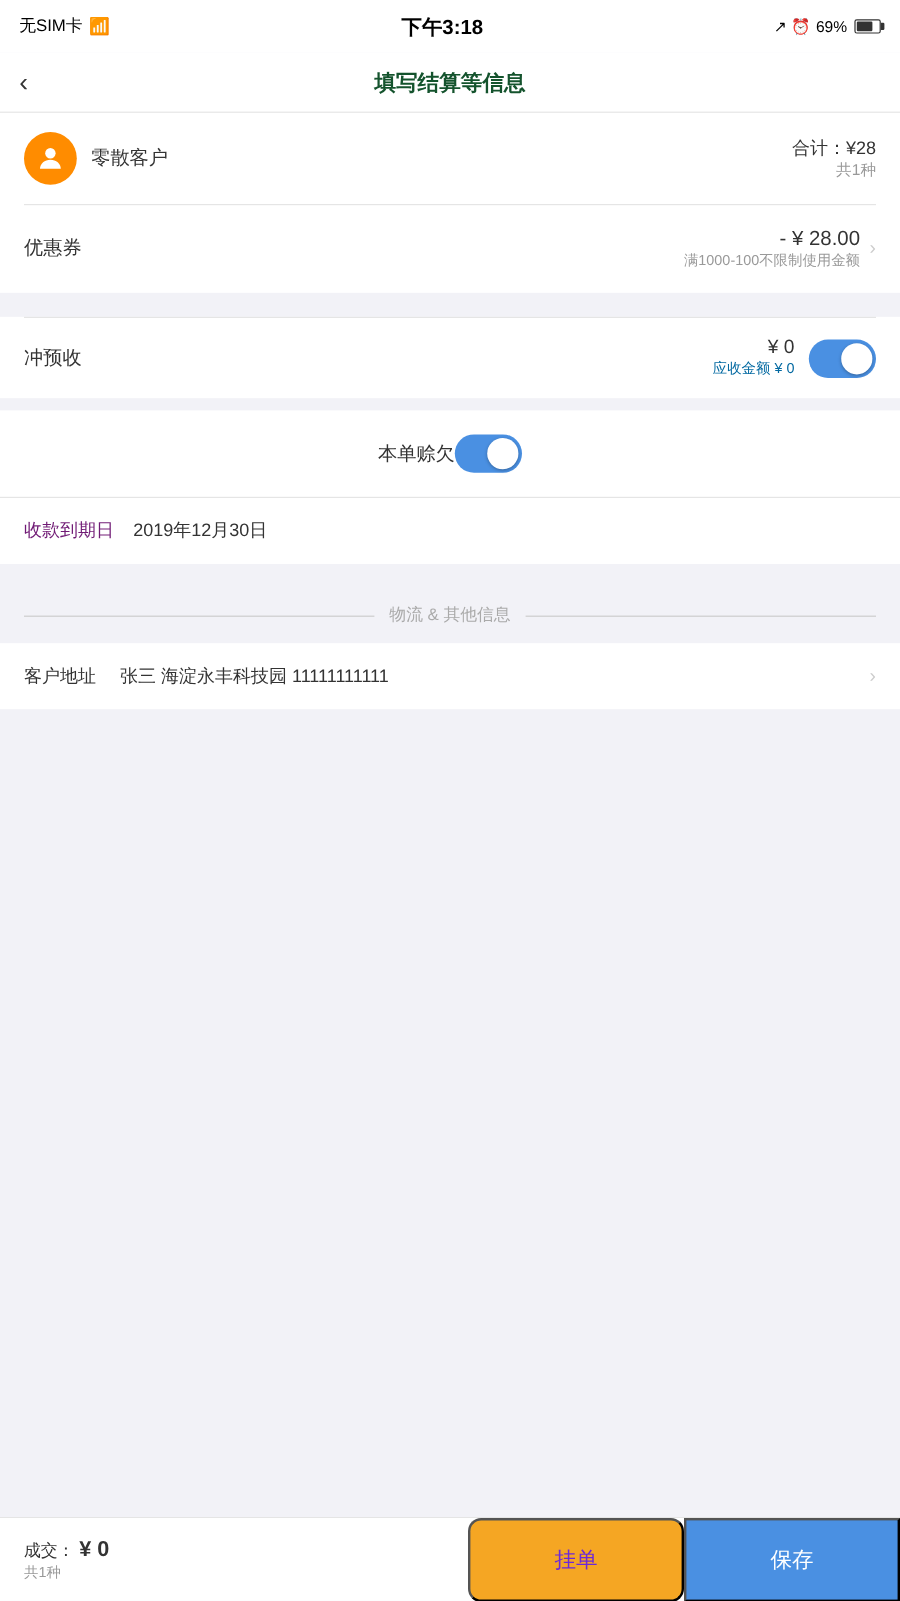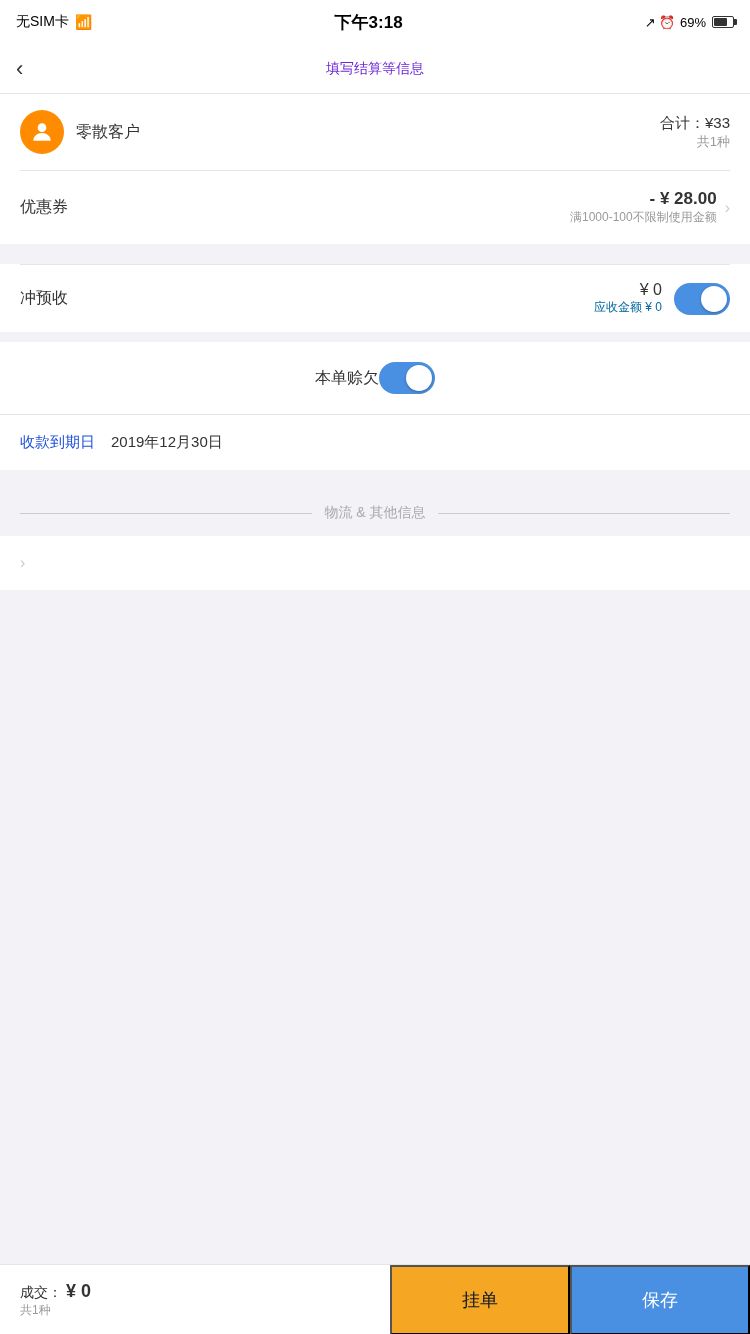--- a/index.html
+++ b/index.html
@@ -64,23 +64,23 @@
       border-bottom: 1px solid #e5e5e5;
     }
     .nav-back {
       position: absolute;
       left: 16px;
       font-size: 22px;
       color: #333;
       cursor: pointer;
     }
     .nav-title {
-      font-size: 14px;
-      font-weight: 400;
-      color: #6d28d9;
+      font-size: 18px;
+      font-weight: 700;
+      color: #14532d;
     }
 
     
     .content {
       padding-bottom: 80px;
     }
 
     
     .section {
       background: #fff;
@@ -145,21 +145,21 @@
     .coupon-right {
       display: flex;
       align-items: center;
       gap: 8px;
     }
     .coupon-info {
       text-align: right;
     }
     .coupon-discount {
       font-size: 17px;
-      font-weight: 700;
+      font-weight: 400;
       color: #333;
     }
     .coupon-desc {
       font-size: 12px;
       color: #999;
     }
     .chevron {
       color: #ccc;
       font-size: 16px;
     }
@@ -271,21 +271,21 @@
     
     .due-date-row {
       padding: 18px 20px;
       display: flex;
       align-items: center;
       gap: 16px;
       border-top: 1px solid #e5e5e5;
     }
     .due-label {
       font-size: 15px;
-      color: #1d4ed8;
+      color: #701a75;
     }
     .due-value {
       font-size: 15px;
       color: #333;
     }
 
     
     .logistics-header {
       background: #f2f2f7;
       padding: 14px 20px;
@@ -362,23 +362,24 @@
       color: #999;
     }
     .btn-pending {
       width: 180px;
       height: 70px;
       background: #f5a623;
       display: flex;
       align-items: center;
       justify-content: center;
       font-size: 18px;
-      color: #0f172a;
+      color: #6d28d9;
       font-weight: 500;
       cursor: pointer;
+      border-radius: 11px;
     }
     .btn-save {
       width: 180px;
       height: 70px;
       background: #4a90e2;
       display: flex;
       align-items: center;
       justify-content: center;
       font-size: 18px;
       color: white;
@@ -417,21 +418,21 @@
       <div class="customer-left">
         <div class="avatar">
           <svg width="26" height="26" viewBox="0 0 24 24" fill="white">
             <circle cx="12" cy="8" r="4"></circle>
             <path d="M4 20c0-4 3.6-7 8-7s8 3 8 7"></path>
           </svg>
         </div>
         <span class="customer-name">零散客户</span>
       </div>
       <div class="customer-right">
-        <div class="total-amount">合计：¥33</div>
+        <div class="total-amount">合计：¥28</div>
         <div class="total-count">共1种</div>
       </div>
     </div>
     <div class="divider"></div>
 
     <div class="coupon-row">
       <span class="row-label">优惠券</span>
       <div class="coupon-right">
         <div class="coupon-info">
           <div class="coupon-discount">- ¥ 28.00</div>
@@ -477,20 +478,24 @@
   </div>
 
   <div class="section-gap"></div>
 
   <div class="logistics-header">
     <span class="logistics-label">物流 &amp; 其他信息</span>
   </div>
 
   <div class="address-section">
     <div class="address-row">
+      <div class="address-left">
+        <span class="address-label">客户地址</span>
+        <span class="address-value">张三 海淀永丰科技园 11111111111</span>
+      </div>
       <span class="chevron">›</span>
     </div>
   </div>
 
 </div>
 
 <div class="bottom-bar">
   <div class="bottom-summary">
     <div style="display:flex;align-items:baseline;gap:4px;">
       <span class="bottom-summary-title">成交：</span>

